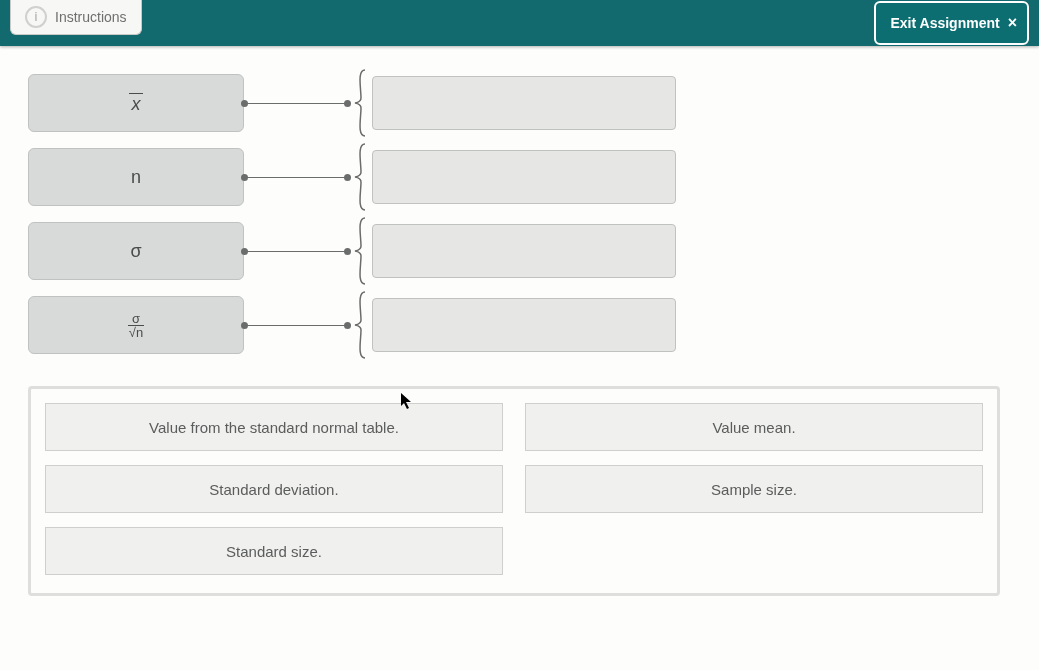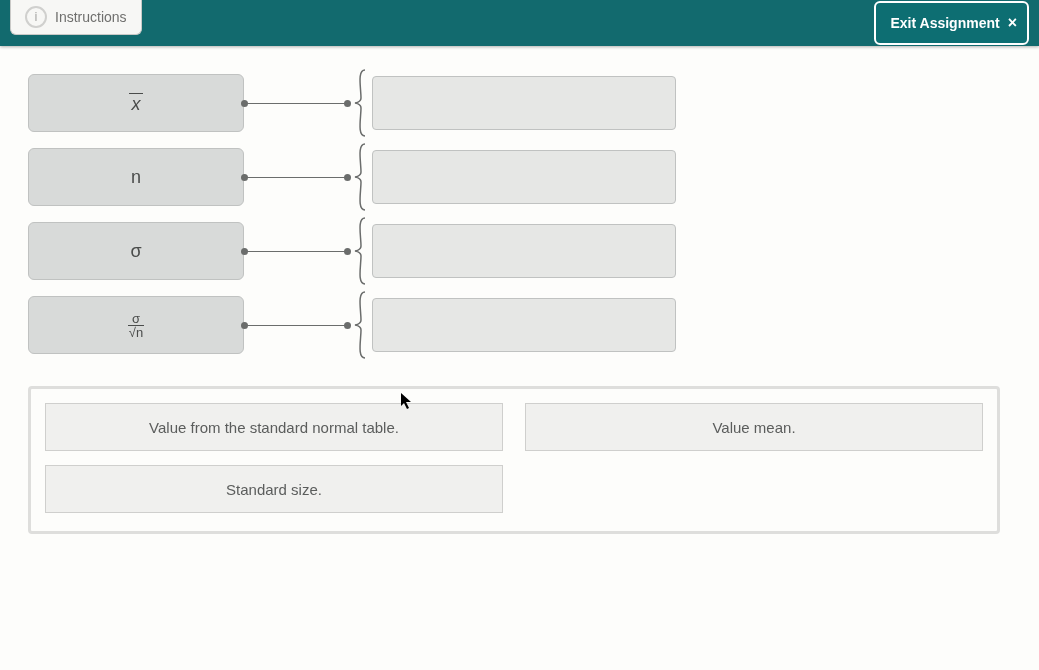--- a/index.html
+++ b/index.html
@@ -116,20 +116,28 @@
 
   <div class="bank">
     <div class="bank-row">
       <div class="bank-card">
           <span>Value from the standard normal table.</span>
         </div>
       <div class="bank-card">
           <span>Value mean.</span>
         </div>
     </div>
+    <div class="bank-row">
+      <div class="bank-card">
+          <span>Standard deviation.</span>
+        </div>
+      <div class="bank-card">
+          <span>Sample size.</span>
+        </div>
+    </div>
     <div class="bank-row single">
       <div class="bank-card">
           <span>Standard size.</span>
         </div>
     </div>
   </div>
 
 </div>
 
 <div class="cursor">

